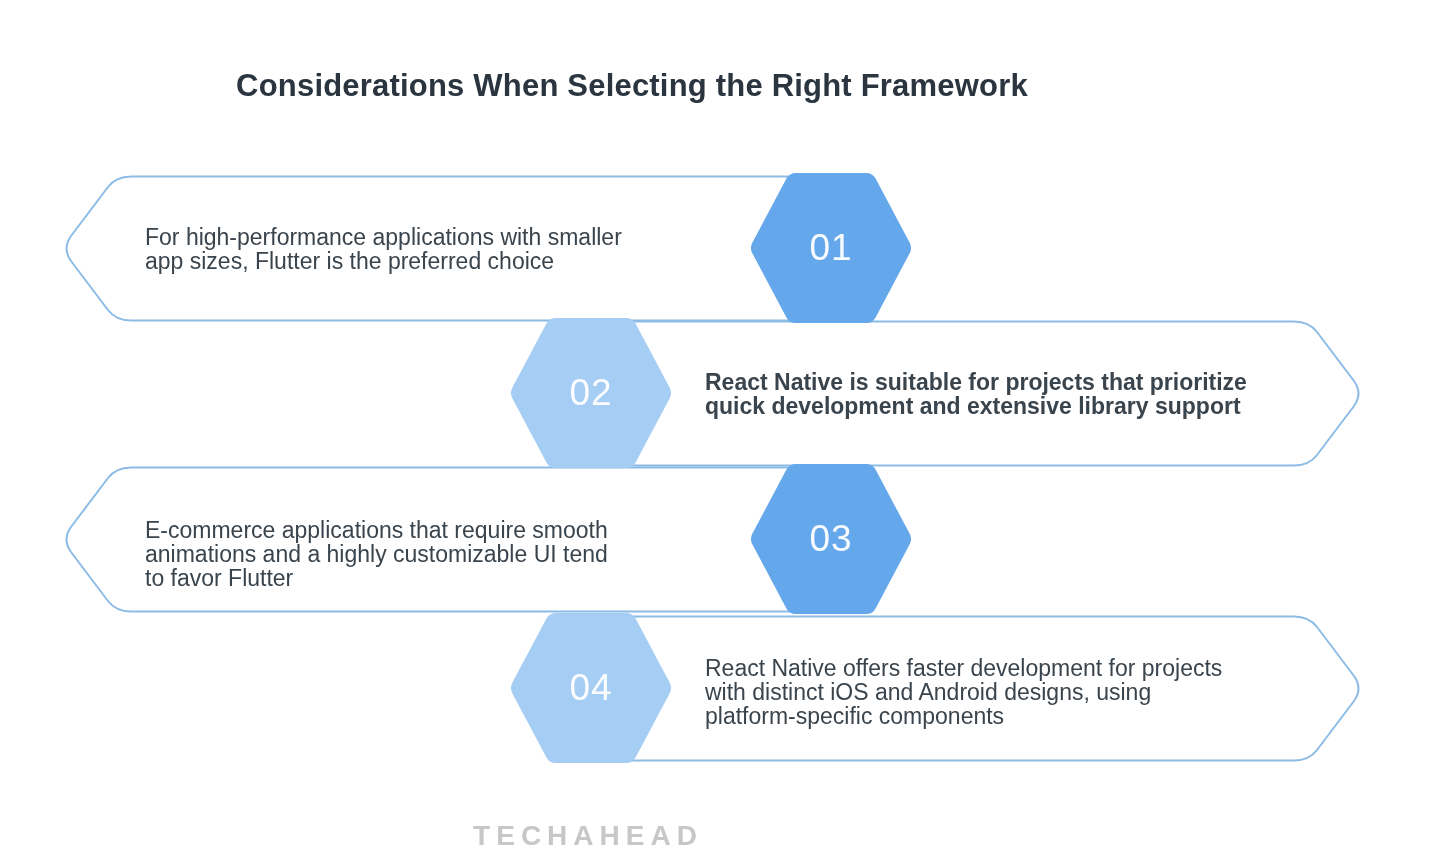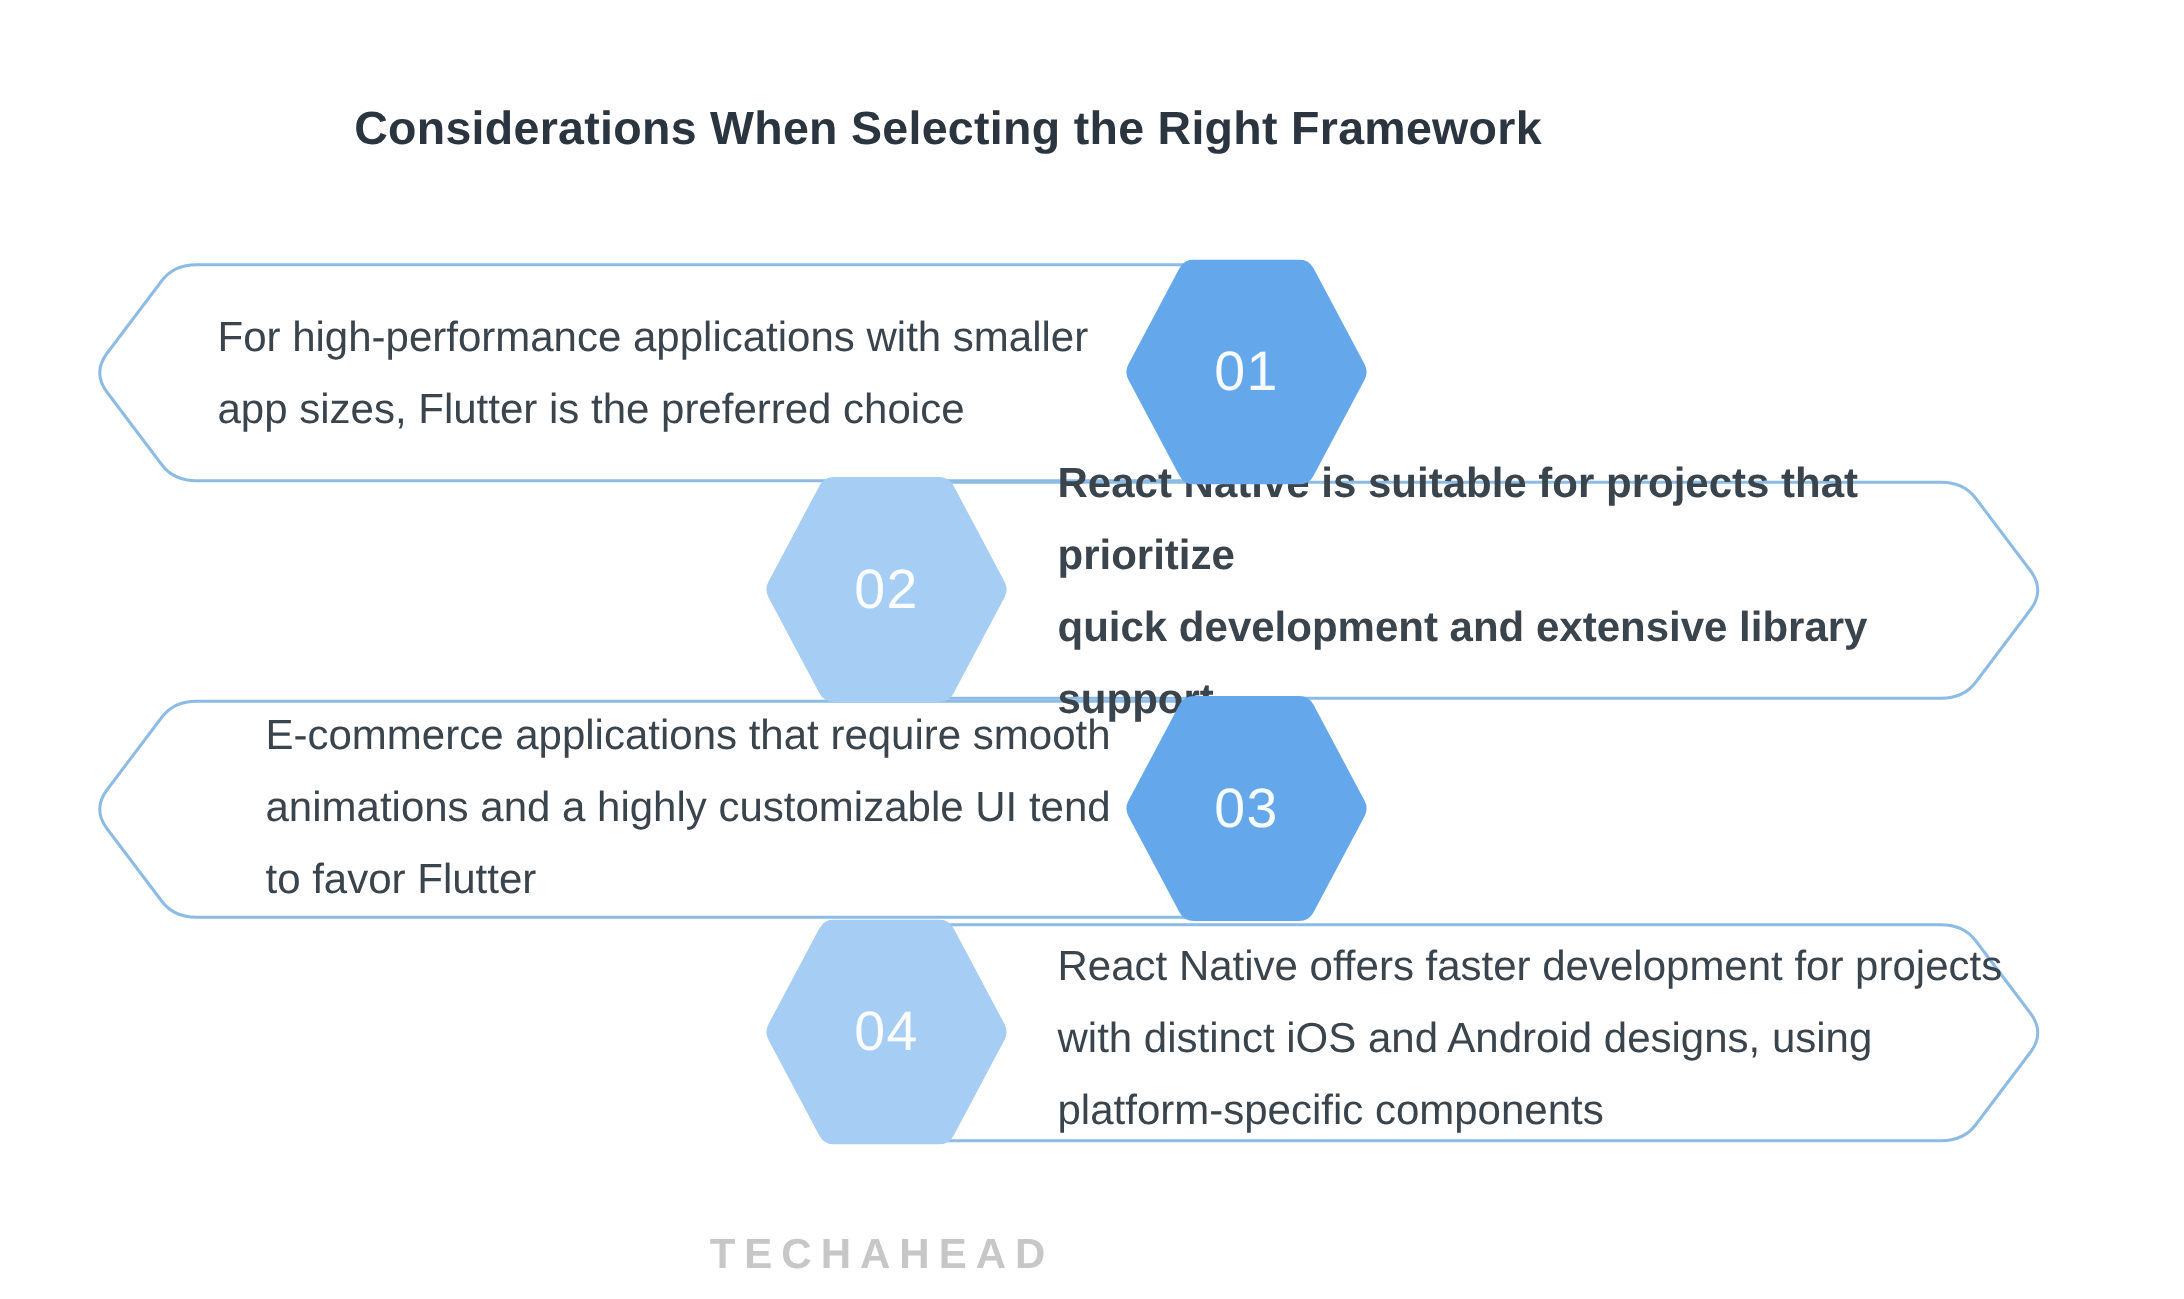--- a/index.html
+++ b/index.html
@@ -8,21 +8,21 @@
     font-family:"Liberation Sans","DejaVu Sans",sans-serif;
   }
   .title{
     position:absolute;left:0;top:68px;width:1264px;text-align:center;
     font-size:31px;font-weight:700;color:#2A3540;letter-spacing:.2px;
   }
   .banner{position:absolute;}
   .banner svg{display:block;}
   .step-text{
     position:absolute;display:flex;align-items:center;
-    font-size:28px;line-height:48px;color:#3A444D;white-space:pre-line;
+    font-size:23px;line-height:24px;color:#3A444D;white-space:pre-line;
   }
   .hex{
     position:absolute;width:166px;height:150px;
     display:flex;align-items:center;justify-content:center;
   }
   .hex svg{position:absolute;left:0;top:0;width:166px;height:150px;}
   .hx{stroke-width:22;stroke-linejoin:round;}
   .hx.dark{fill:#64A8EB;stroke:#64A8EB;}
   .hx.light{fill:#A6CDF4;stroke:#A6CDF4;}
   .hex-num{
@@ -65,21 +65,21 @@
       <path d="M 2 1.5 H 704 Q 719 1.5 727 12 L 764 61 Q 773 73.5 764 86 L 727 135 Q 719 145.5 704 145.5 H 2"></path>
     </svg>
   </div>
 
   <div class="step-text" style="left:145px;top:175px;height:147px;width:600px;">For high-performance applications with smaller
 app sizes, Flutter is the preferred choice</div>
 
   <div class="step-text" style="left:705px;top:320px;height:147px;width:640px;font-weight:bold;">React Native is suitable for projects that prioritize
 quick development and extensive library support</div>
 
-  <div class="step-text" style="left:145px;top:450px;height:175px;width:600px;margin-left:32px;">E-commerce applications that require smooth
+  <div class="step-text" style="left:145px;top:466px;height:175px;width:600px;">E-commerce applications that require smooth
 animations and a highly customizable UI tend
 to favor Flutter</div>
 
   <div class="step-text" style="left:705px;top:615px;height:153px;width:660px;">React Native offers faster development for projects
 with distinct iOS and Android designs, using
 platform-specific components</div>
 
   <div class="hex" style="left:748px;top:173px;">
     <svg viewBox="0 0 166 150">
       <polygon class="hx dark" points="14,75 48,11 118,11 152,75 118,139 48,139"></polygon>

